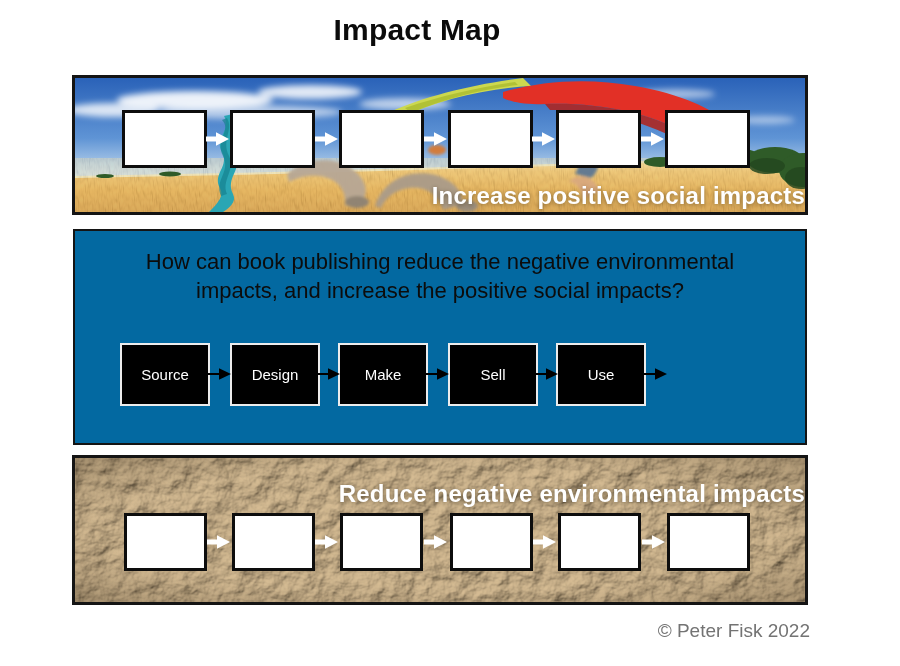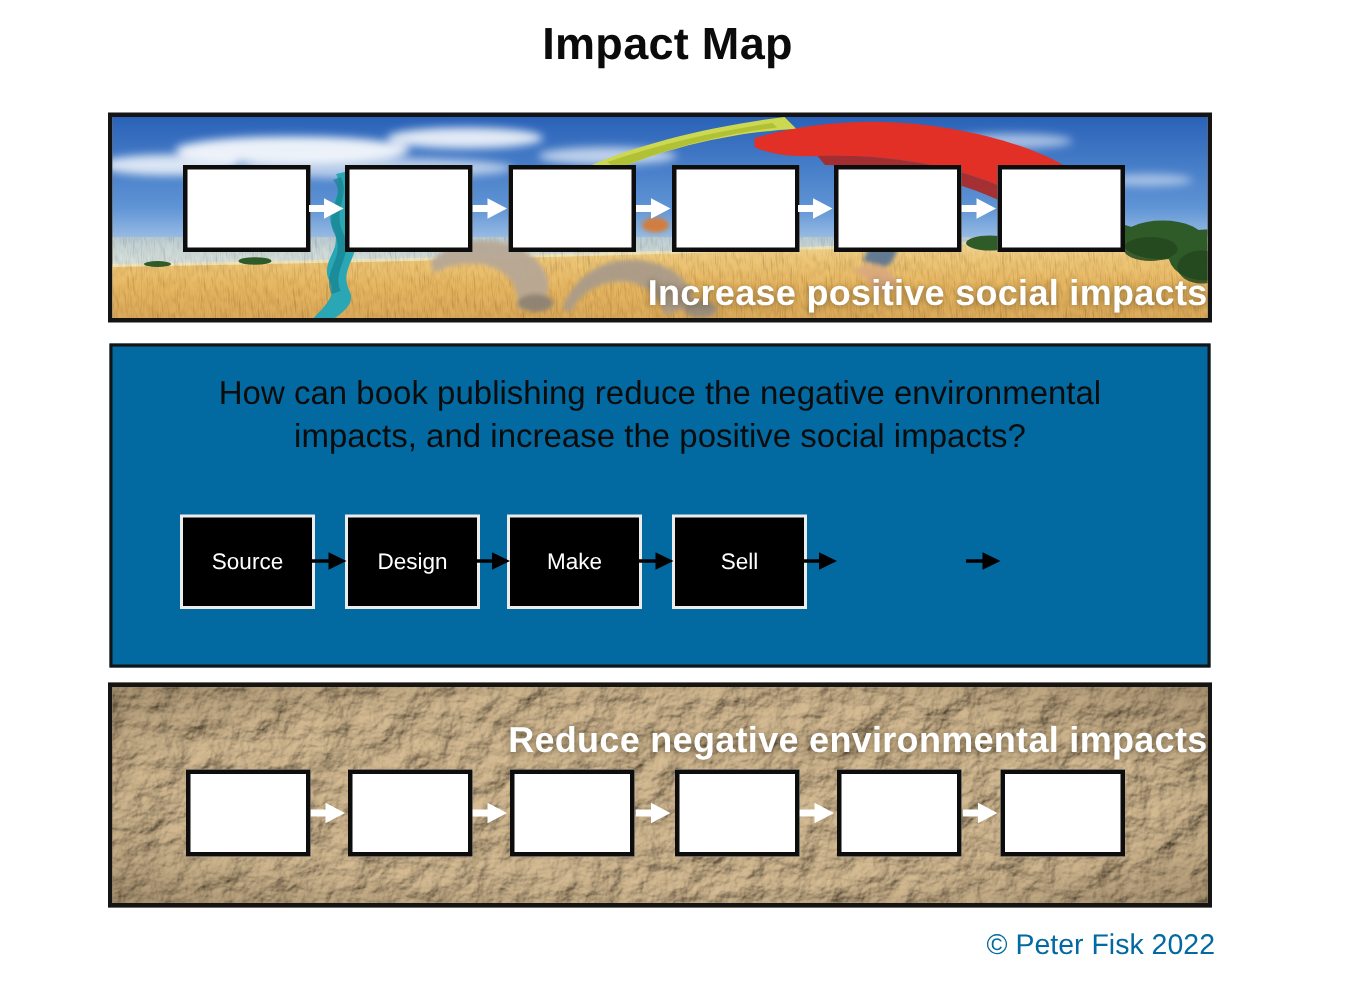--- a/index.html
+++ b/index.html
@@ -3,21 +3,21 @@
 <meta charset="utf-8">
 <style>
   html,body{margin:0;padding:0;}
   body{
     width:900px;height:666px;position:relative;background:#ffffff;
     font-family:"Liberation Sans","DejaVu Sans",sans-serif;color:#111;
     overflow:hidden;
   }
   .title{
     position:absolute;left:0;top:13px;width:834px;text-align:center;
-    font-size:30px;font-weight:bold;letter-spacing:.2px;color:#0b0b0b;padding-left:28px;
+    font-size:30px;font-weight:bold;letter-spacing:.2px;color:#0b0b0b;
   }
   .band{position:absolute;left:72px;width:736px;box-sizing:border-box;border:3px solid #141414;}
   .band-top{top:75px;height:140px;background:linear-gradient(#3a74c4 0%,#9cc0e6 55%,#e0b35a 62%,#c9882e 100%);}
   .band-bottom{top:455px;height:150px;background:#b09470;}
   .band svg.bg{position:absolute;left:0;top:0;width:100%;height:100%;display:block;}
   .caption{
     position:absolute;left:0;width:100%;text-align:right;
     font-size:24px;font-weight:bold;color:#ffffff;
     text-shadow:0 1px 4px rgba(40,30,10,.45);
     letter-spacing:.2px;white-space:nowrap;
@@ -42,21 +42,21 @@
     margin-top:16px;text-align:center;font-size:22px;line-height:29px;
     color:#0c0c0c;white-space:pre-line;
   }
   .stage{
     position:absolute;top:114px;width:86px;height:59px;
     background:#000000;color:#ffffff;font-size:15px;
     display:flex;align-items:center;justify-content:center;
     box-shadow:0 0 0 2px #ececec;
   }
   .arrow-mid{top:135px;}
-  .copyright{position:absolute;top:620px;right:90px;font-size:19px;color:#0369a1;}
+  .copyright{position:absolute;top:620px;right:90px;font-size:19px;color:#737373;}
 </style>
 </head>
 <body>
 
 <div class="title">Impact Map</div>
 
 <div class="band band-top">
   <svg class="bg" viewBox="0 0 730 134" preserveAspectRatio="none">
     <defs>
       <linearGradient id="tb-sky" x1="0" y1="0" x2="0" y2="1">
@@ -173,20 +173,21 @@
 </div>
 
 <div class="panel">
   <div class="question">How can book publishing reduce the negative environmental
 impacts, and increase the positive social impacts?</div>
 
   <div class="stage" style="left:47px">Source</div>
   <div class="stage" style="left:157px">Design</div>
   <div class="stage" style="left:265px">Make</div>
   <div class="stage" style="left:375px">Sell</div>
+  <div class="stage" style="left:483px">Use</div>
 
   <span class="arrow arrow-mid" style="left:133px">
       <svg viewBox="0 0 24 16">
         <path d="M0,6.9 L11,6.9 L11,2.2 L23,8 L11,13.8 L11,9.1 L0,9.1 Z" fill="#000000"></path>
       </svg>
     </span>
   <span class="arrow arrow-mid" style="left:242px">
       <svg viewBox="0 0 24 16">
         <path d="M0,6.9 L11,6.9 L11,2.2 L23,8 L11,13.8 L11,9.1 L0,9.1 Z" fill="#000000"></path>
       </svg>

